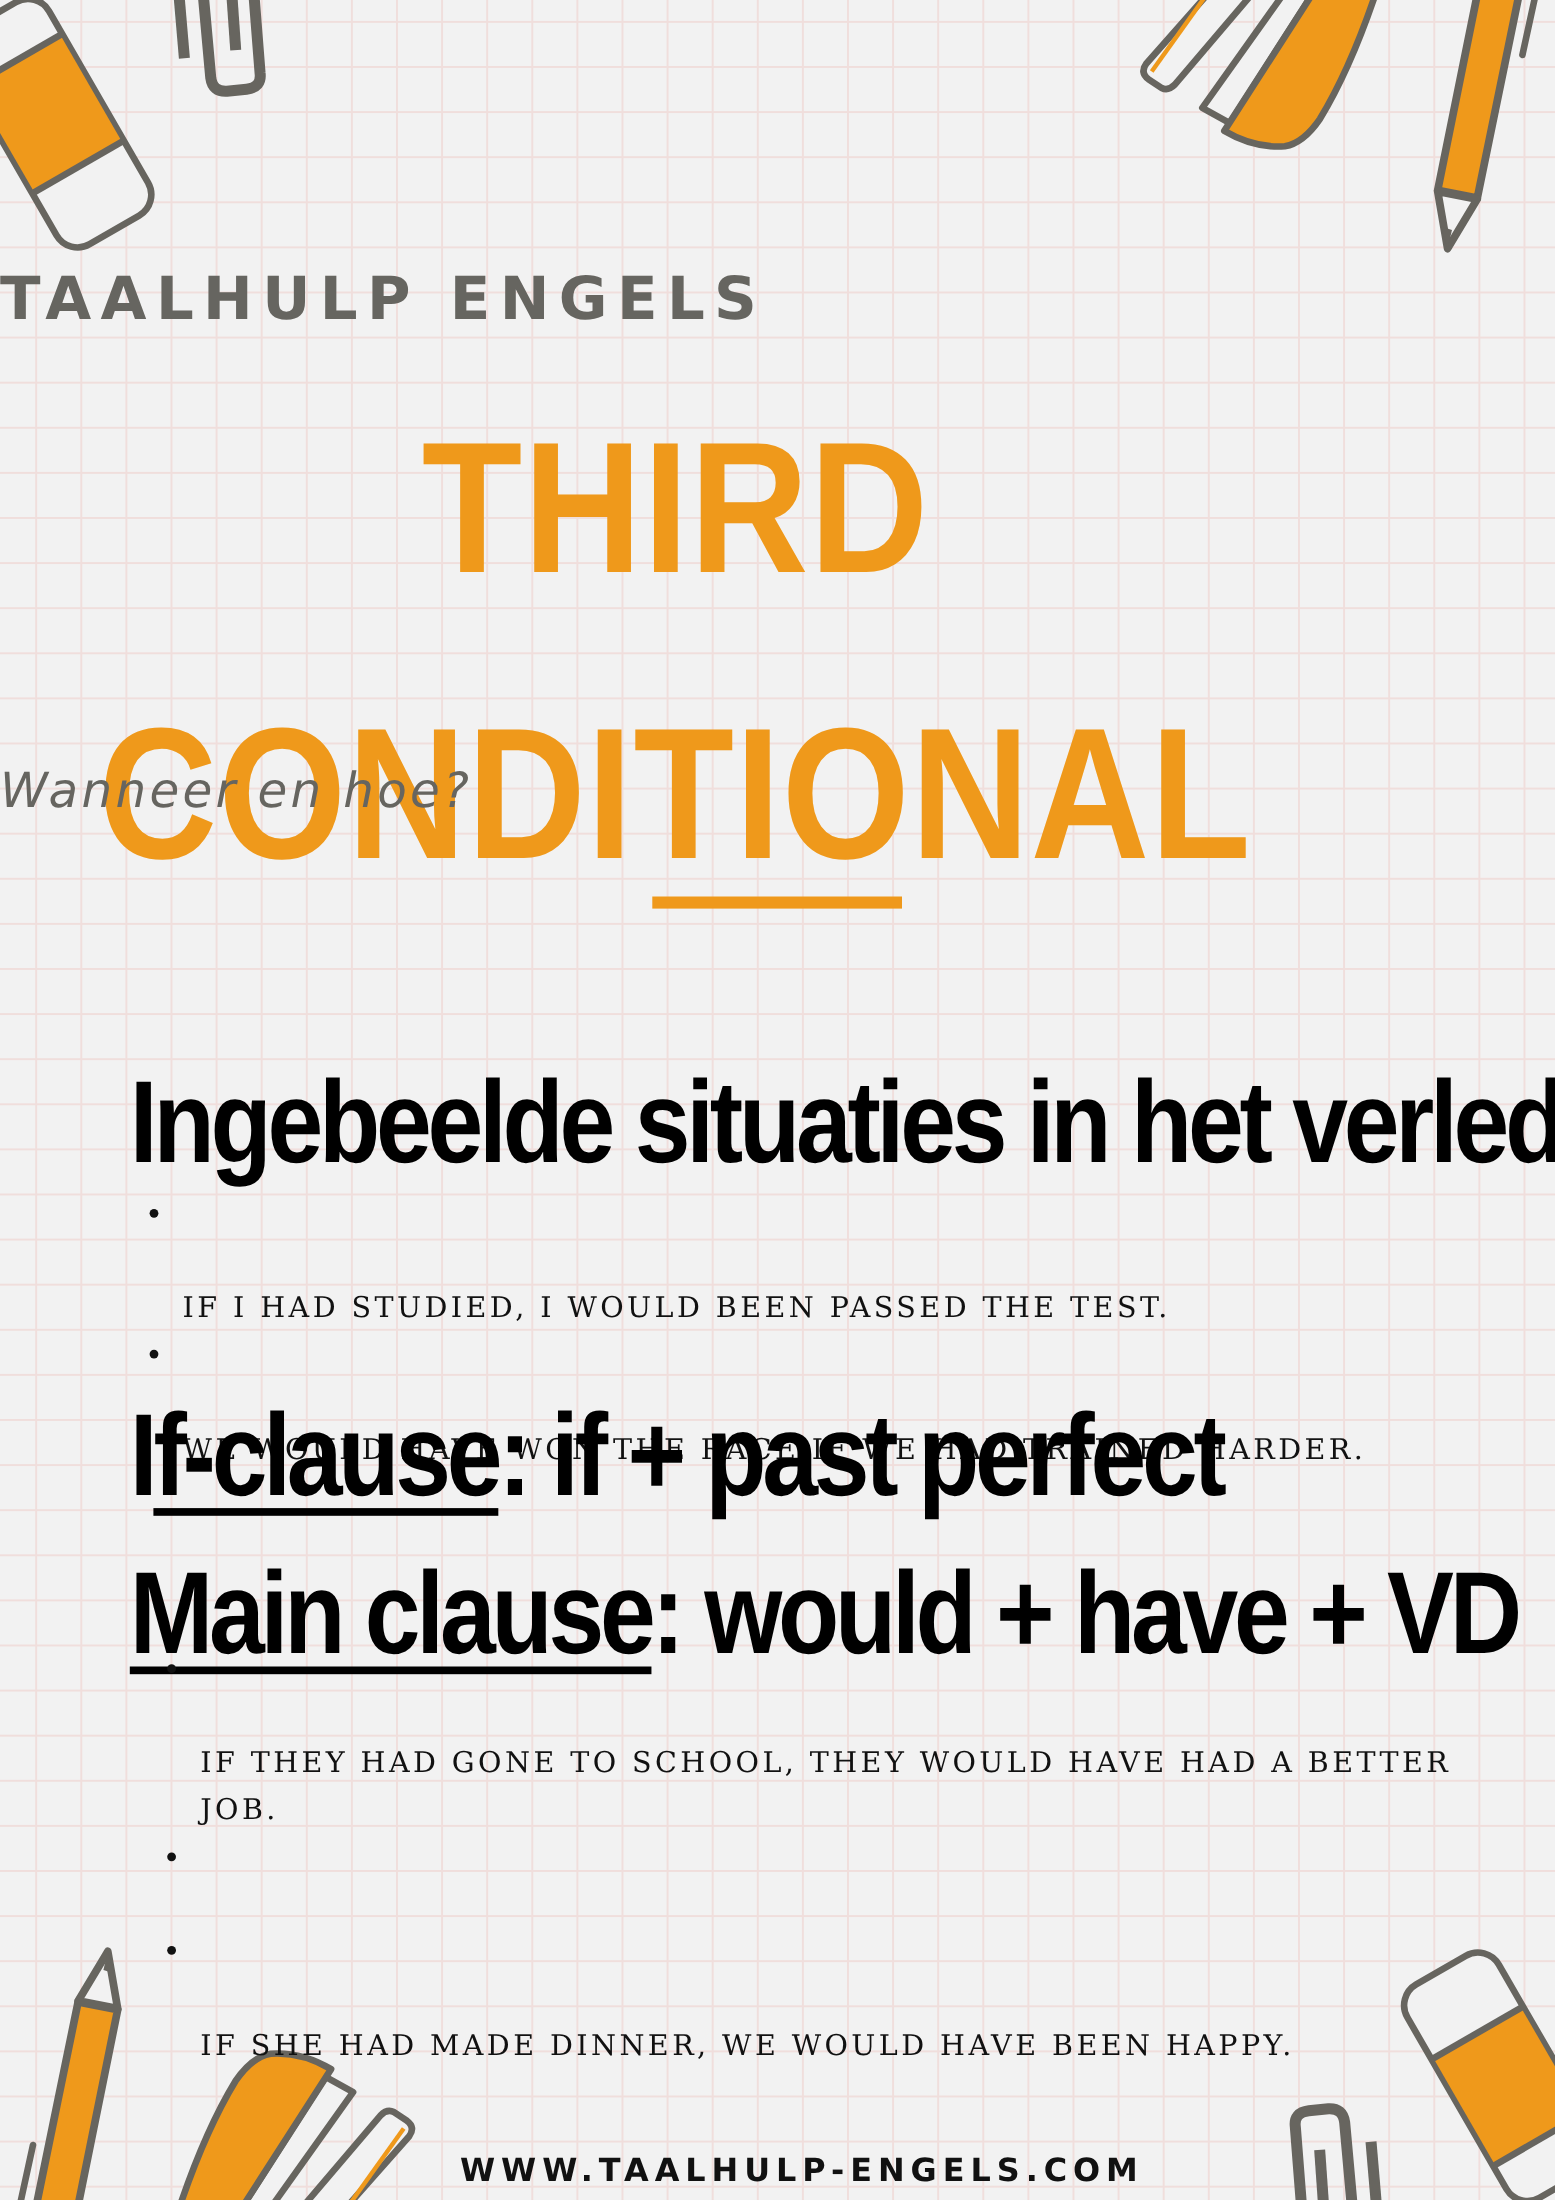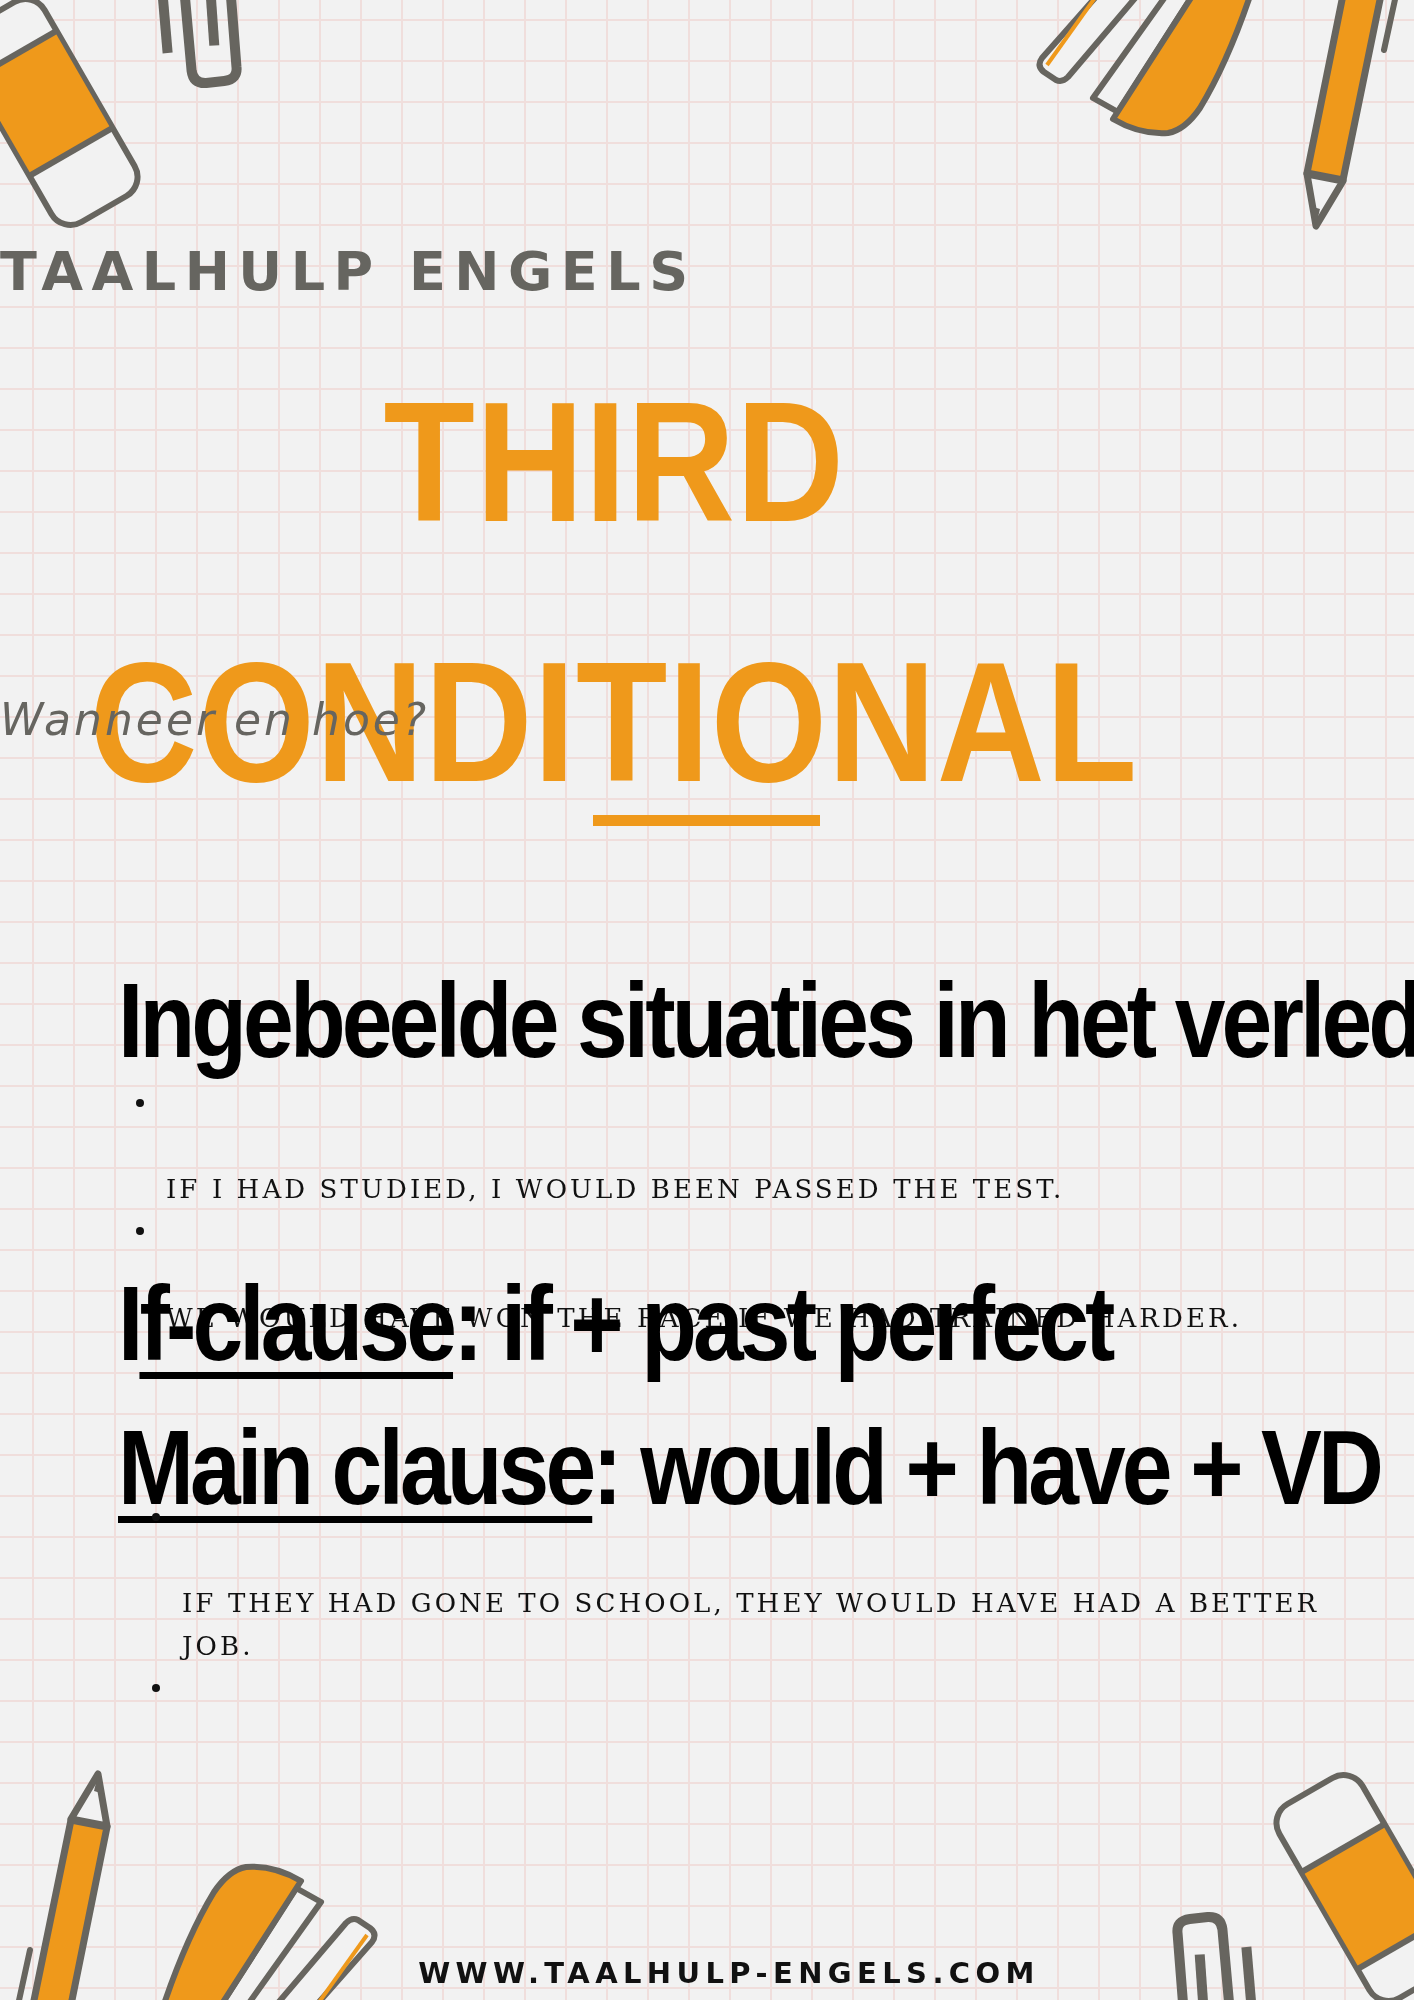--- a/index.html
+++ b/index.html
@@ -167,15 +167,19 @@
 
 <ul class="bullets list2">
   <li>
     <span class="dot"></span>
     <span>IF THEY HAD GONE TO SCHOOL, THEY WOULD HAVE HAD A BETTER
 JOB.</span>
   </li>
   <li>
     <span class="dot"></span>
   </li>
+  <li>
+    <span class="dot"></span>
+    <span>IF SHE HAD MADE DINNER, WE WOULD HAVE BEEN HAPPY.</span>
+  </li>
 </ul>
 
 <div class="footer">WWW.TAALHULP-ENGELS.COM</div>
 
 </body></html>

